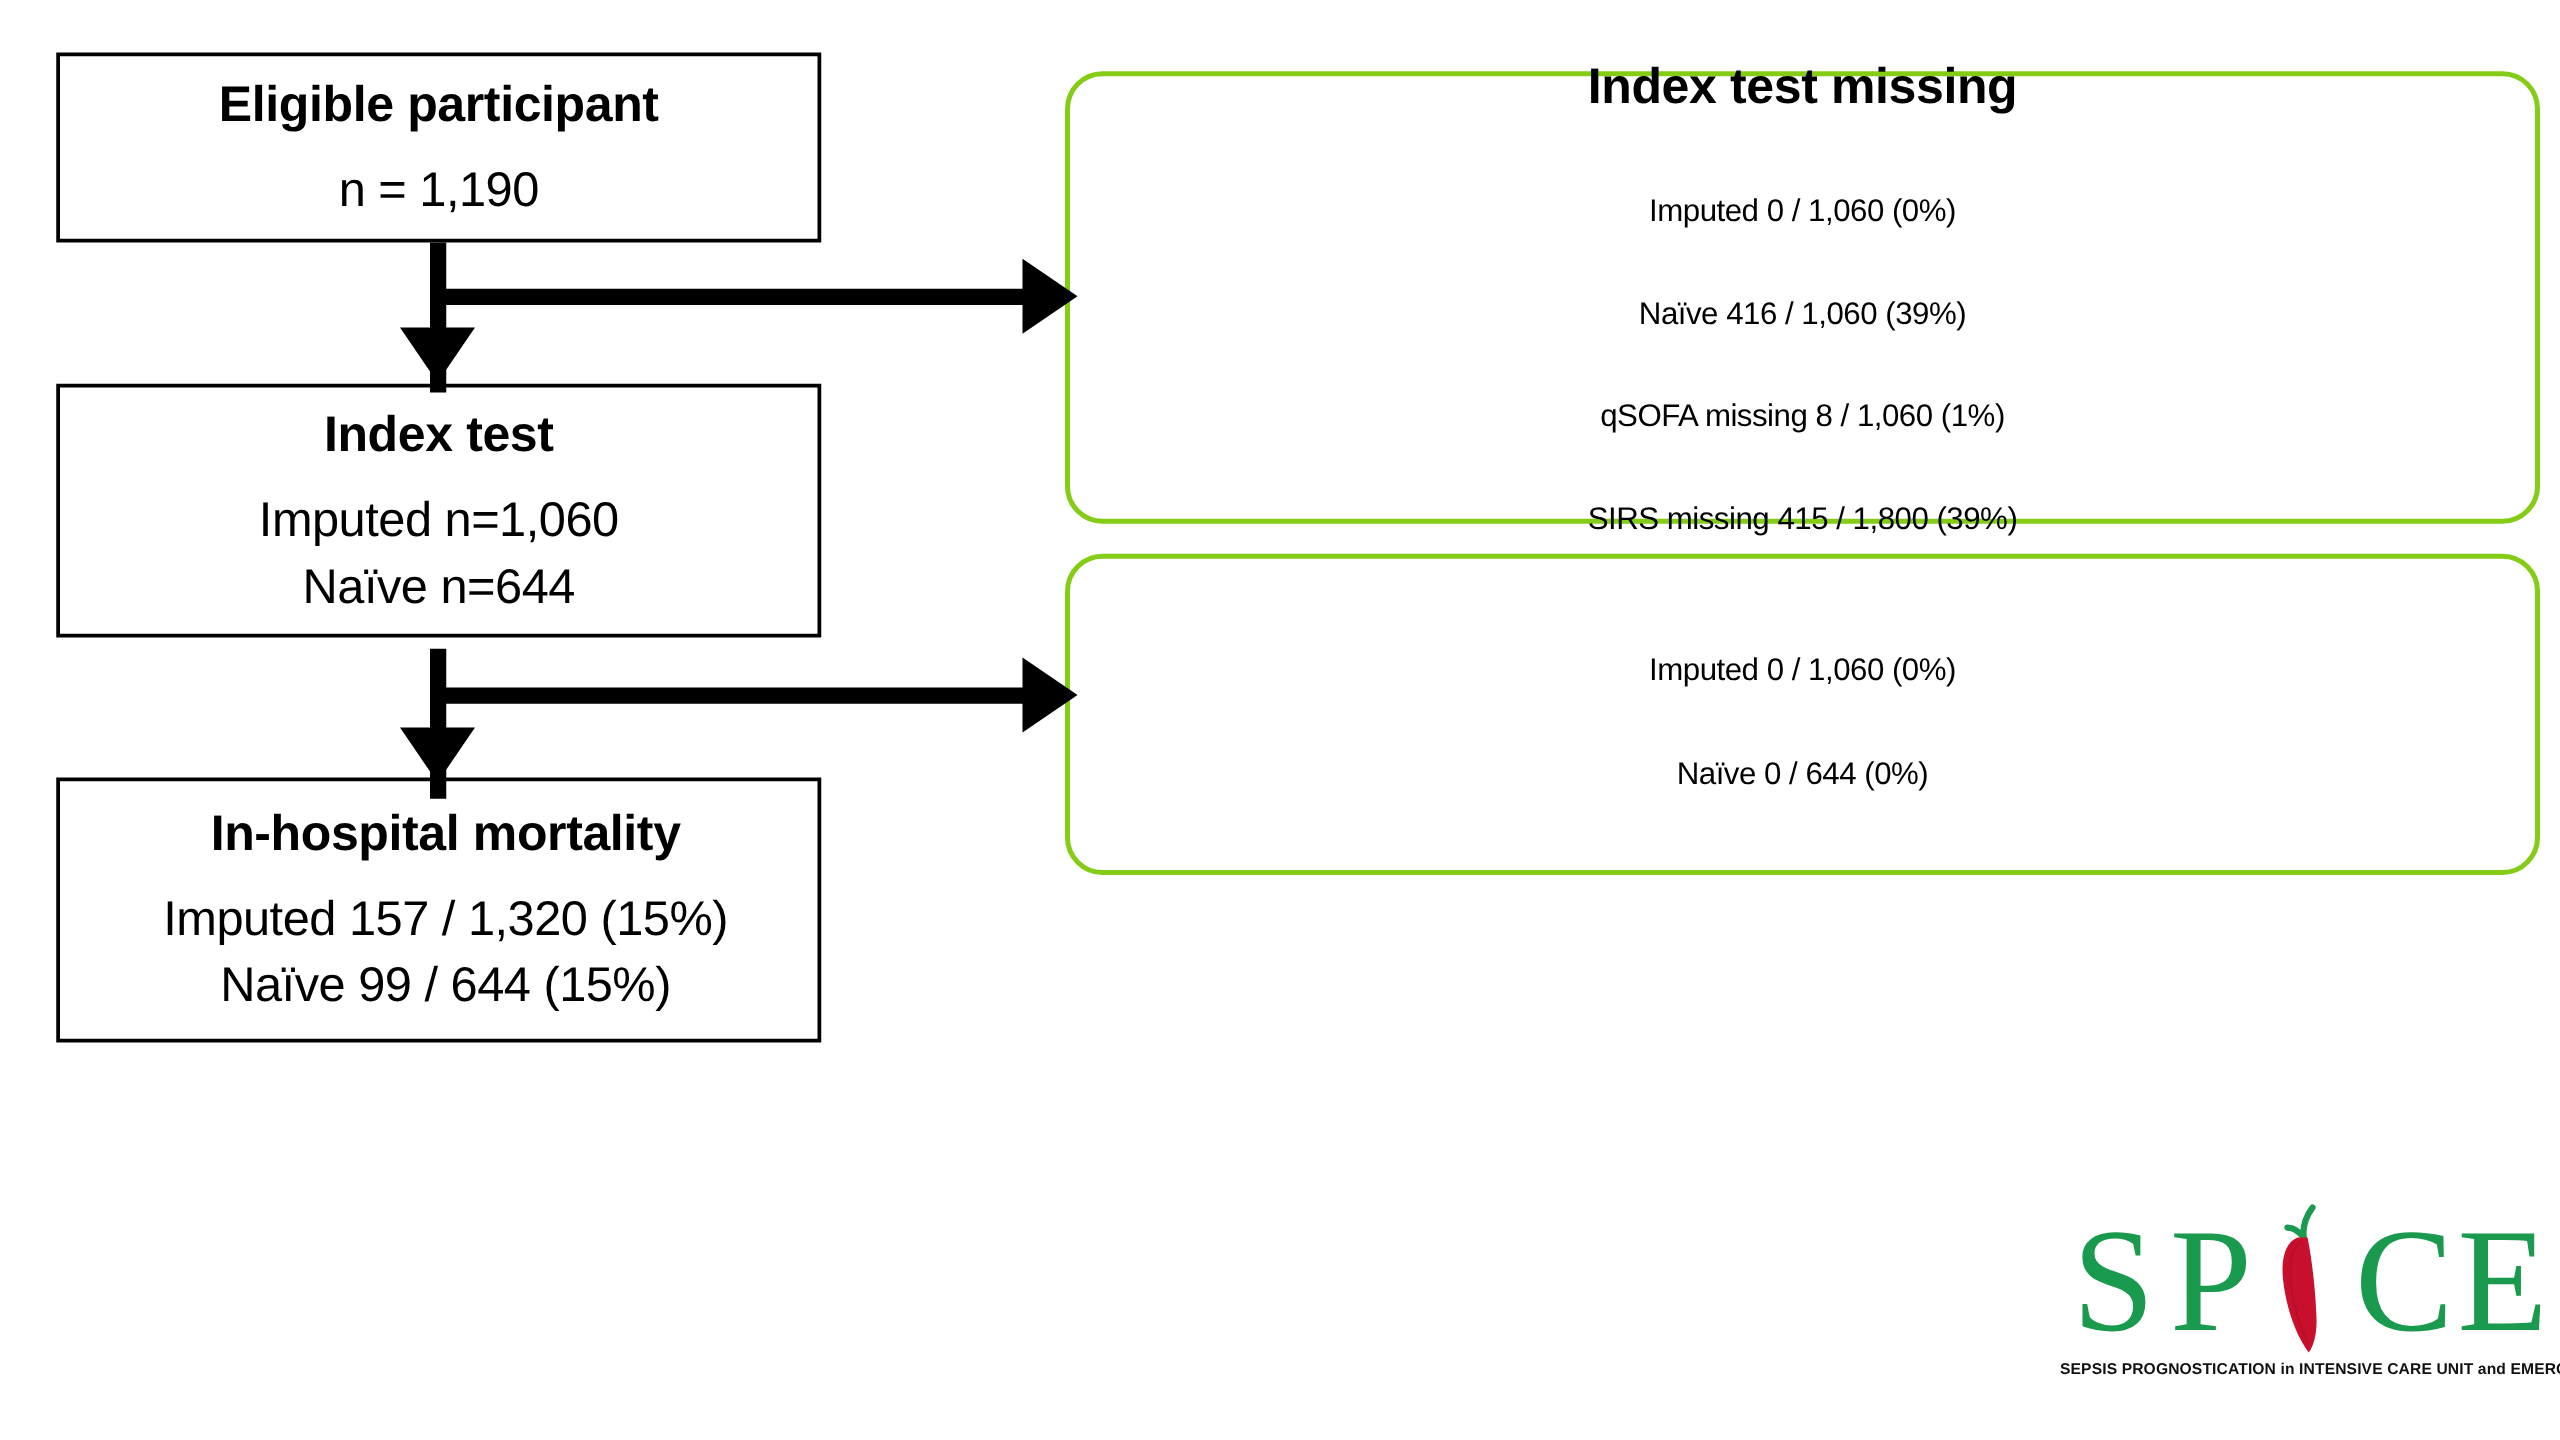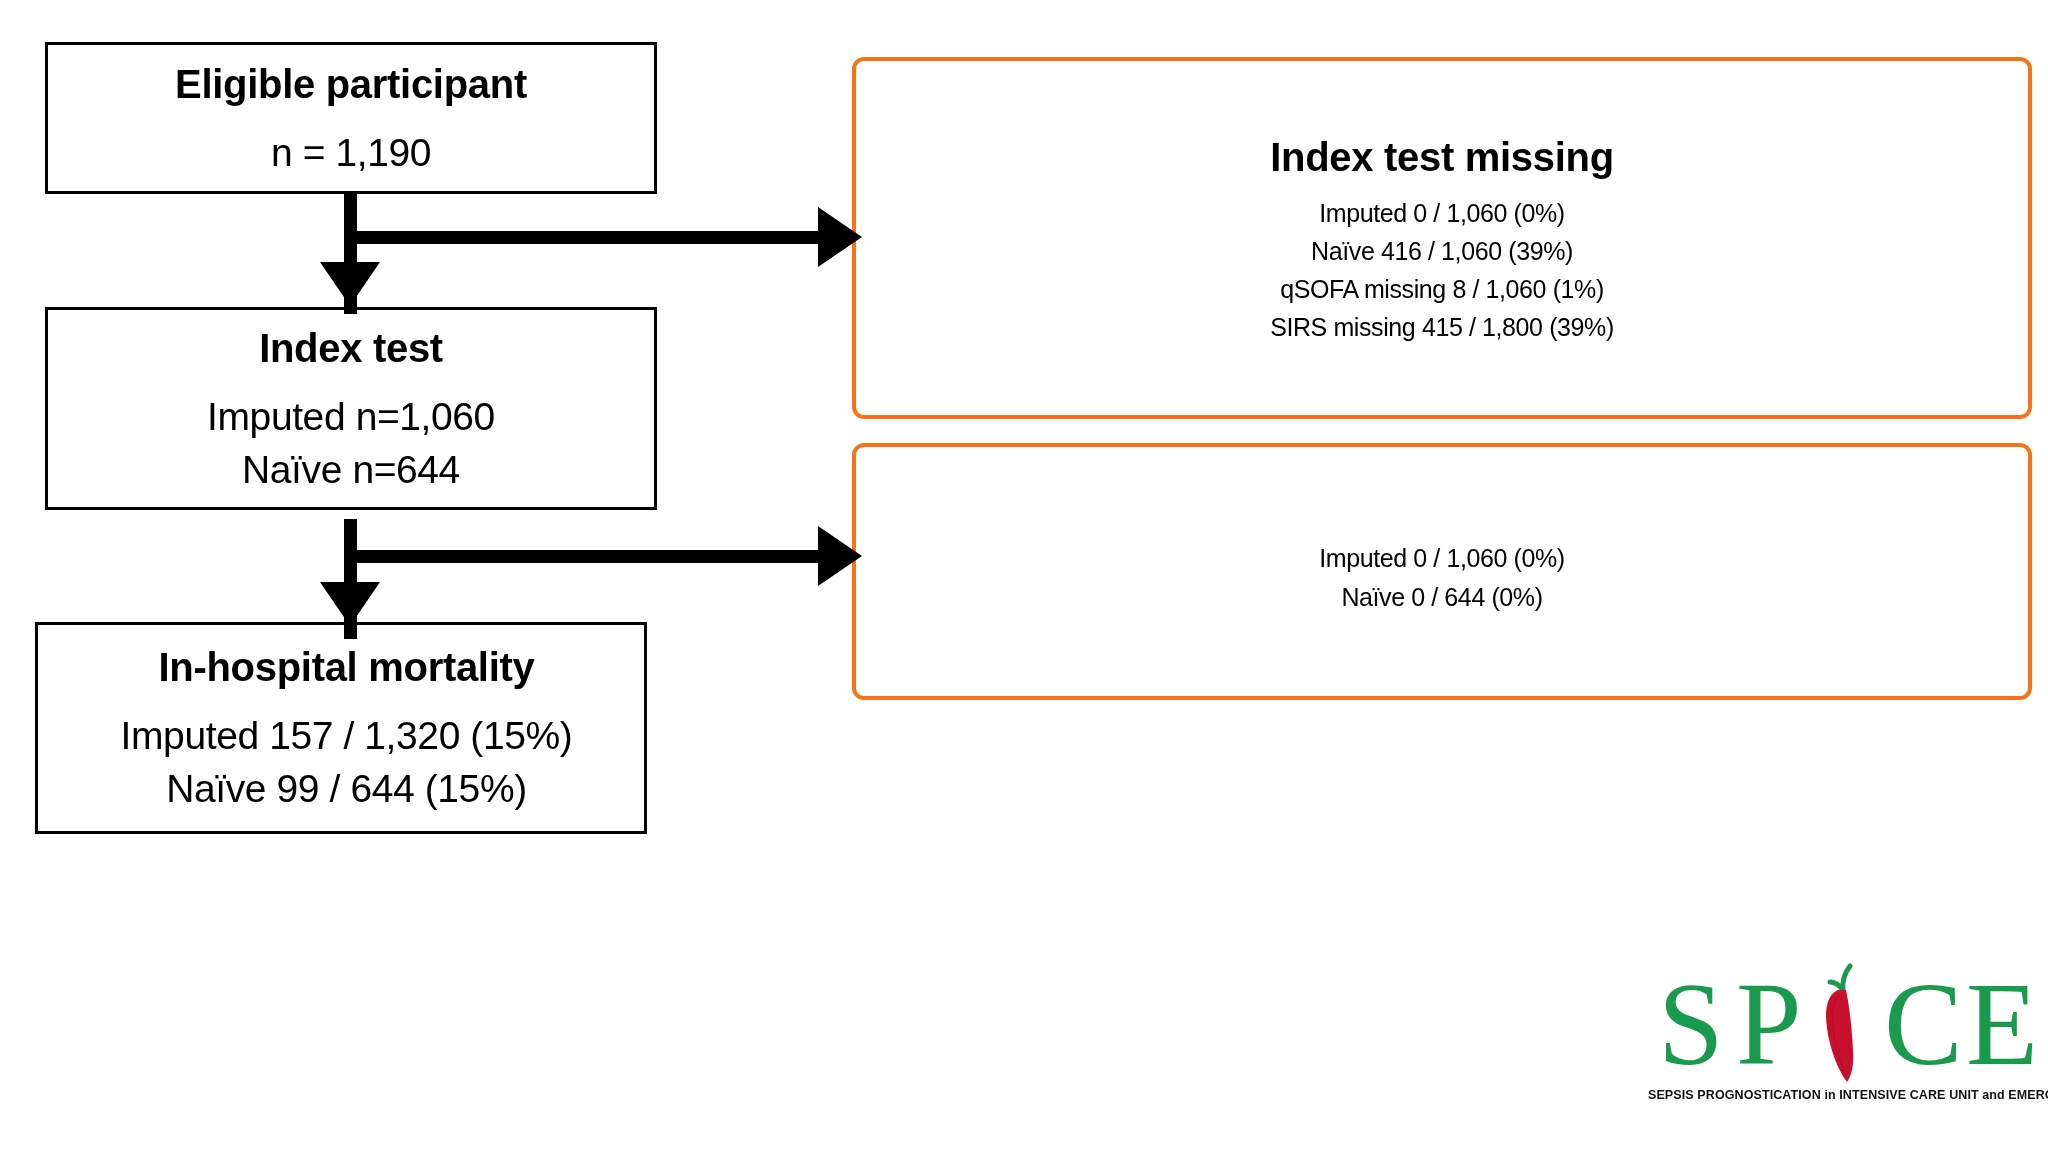--- a/index.html
+++ b/index.html
@@ -18,21 +18,21 @@
     box-sizing:border-box;
     background:#ffffff;
     display:flex;
     flex-direction:column;
     align-items:center;
     justify-content:center;
     text-align:center;
     color:#000;
   }
   .box.sharp{ border:3px solid #000000; border-radius:0; }
-  .box.round{ border:4px solid #f97316; border-radius:12px; }
+  .box.round{ border:4px solid #84cc16; border-radius:30px;gap:44px; }
 
   .box .title{
     font-weight:bold;
     letter-spacing:-0.3px;
   }
   .box .line{
     font-weight:normal;
     letter-spacing:-0.4px;
   }
 
@@ -40,21 +40,21 @@
   .left .title{font-size:40px;line-height:1.05;margin-bottom:16px;}
   .left .line{font-size:39px;line-height:1.05;margin-top:12px;}
 
   
   .right .title{font-size:40px;line-height:1.05;margin-bottom:10px;}
   .right .line{font-size:25px;line-height:1.05;margin-top:12px;}
 
   
   #box-eligible{ left:45px;  top:42px;  width:612px; height:152px; }
   #box-index   { left:45px;  top:307px; width:612px; height:203px; }
-  #box-outcome { left:35px;  top:622px; width:612px; height:212px;padding-left:11px; }
+  #box-outcome { left:45px;  top:622px; width:612px; height:212px;padding-left:11px; }
 
   #box-index-missing { left:852px; top:57px;  width:1180px; height:362px; }
   #box-ref-missing   { left:852px; top:443px; width:1180px; height:257px; }
 
   
   .vline{ position:absolute; background:#000; width:13px; }
   .hline{ position:absolute; background:#000; height:13px; }
   .arrow-down{
     position:absolute; width:0; height:0;
     border-left:30px solid transparent;

